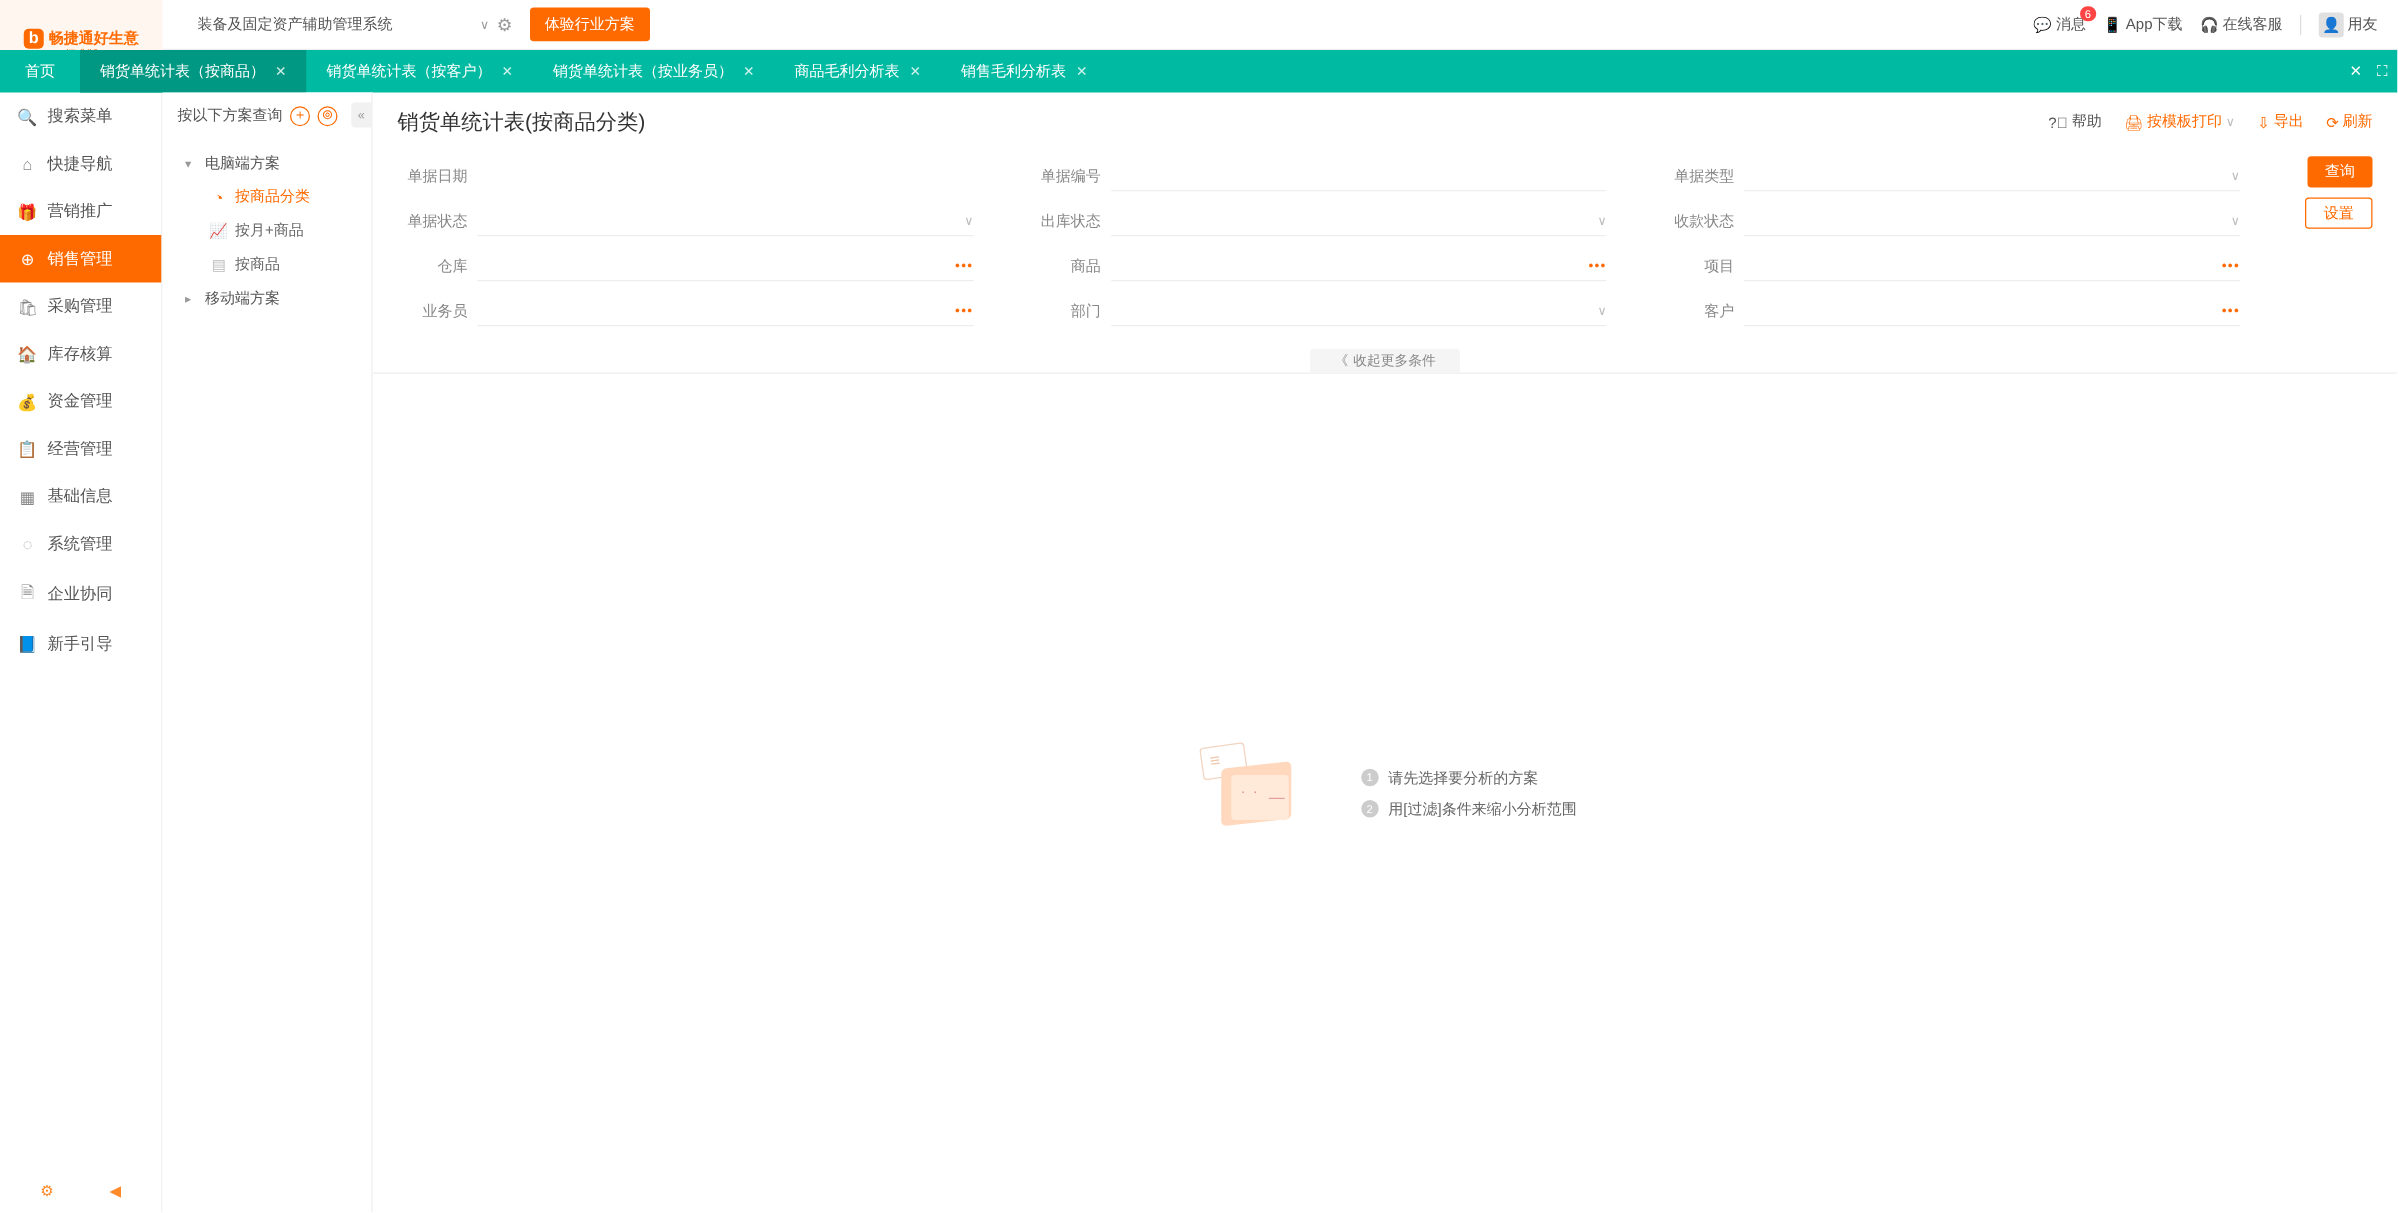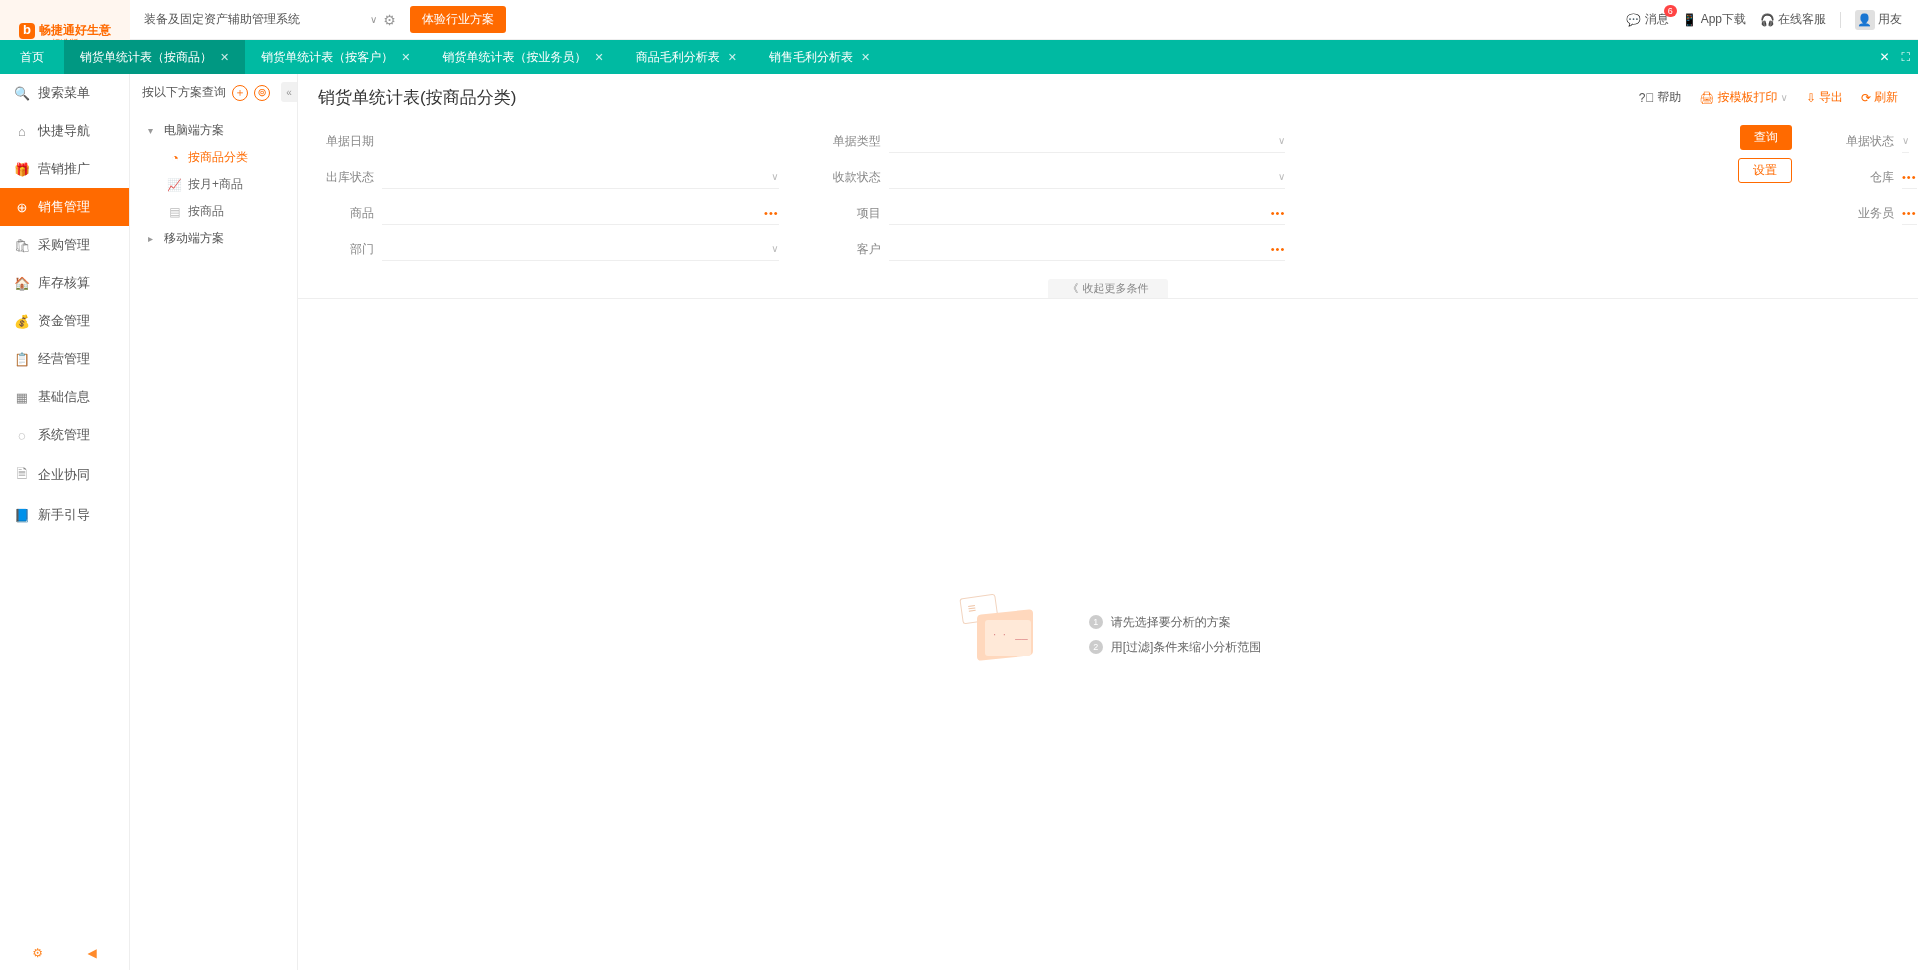--- a/index.html
+++ b/index.html
@@ -5,21 +5,21 @@
 * { margin: 0; padding: 0; box-sizing: border-box; }
 body { font-family: "Microsoft YaHei", "PingFang SC", sans-serif; font-size: 12px; color: #333; background: #fff; }
 
 
 .topbar { height: 40px; display: flex; align-items: center; border-bottom: 1px solid #eee; }
 .logo-area { width: 130px; height: 40px; background: #fff6ef; display: flex; flex-direction: column; align-items: center; justify-content: center; color: #ff6a00; }
 .logo-main { display: flex; align-items: center; gap: 4px; font-size: 12px; font-weight: 600; margin-top: 33px; }
 .logo-icon { width: 16px; height: 16px; background: #ff6a00; border-radius: 4px; position: relative; }
 .logo-icon::before { content: "b"; position: absolute; color: #fff; font-weight: bold; left: 4px; top: -1px; font-size: 13px; }
 .logo-sub { font-size: 9px; color: #ff6a00; margin-top: -2px; }
-.system-select { margin-left: 14px; display: flex; align-items: center; gap: 10px; font-size: 12px; color: #555; }
+.system-select { margin-left: 28px; display: flex; align-items: center; gap: 10px; font-size: 12px; color: #555; }
 .system-select .chev { margin-left: 60px; color: #999; }
 .gear-top { color: #999; font-size: 14px; margin-left: 6px; }
 .orange-btn { background: #ff6a00; color: #fff; border: none; padding: 5px 12px; border-radius: 3px; font-size: 12px; margin-left: 14px; cursor: pointer; }
 .topbar-right { margin-left: auto; display: flex; align-items: center; gap: 14px; padding-right: 16px; font-size: 12px; color: #555; }
 .tr-item { display: flex; align-items: center; gap: 3px; cursor: pointer; position: relative; }
 .badge { position: absolute; top: -6px; right: -8px; background: #f44; color: #fff; border-radius: 8px; font-size: 9px; padding: 0 4px; line-height: 12px; }
 .divider-v { width: 1px; height: 16px; background: #ddd; }
 .avatar { width: 20px; height: 20px; background: #e0e0e0; border-radius: 3px; display: inline-flex; align-items: center; justify-content: center; color: #999; font-size: 12px; }
 
 
@@ -272,20 +272,24 @@
       </div>
     </div>
 
     <div class="filter-area">
       <div class="filter-grid">
 
         <div class="filter-row">
           <div class="flabel">单据日期</div>
         </div>
         <div class="filter-row">
+          <div class="flabel">单据编号</div>
+          <div class="fcontrol"></div>
+        </div>
+        <div class="filter-row">
           <div class="flabel">单据类型</div>
           <div class="fcontrol">
               <span class="chev-down">∨</span>
             </div>
         </div>
         <div class="side-buttons" style="grid-row: span 2;">
           <button class="btn-primary">查询</button>
           <button class="btn-outline">设置</button>
         </div>
 

